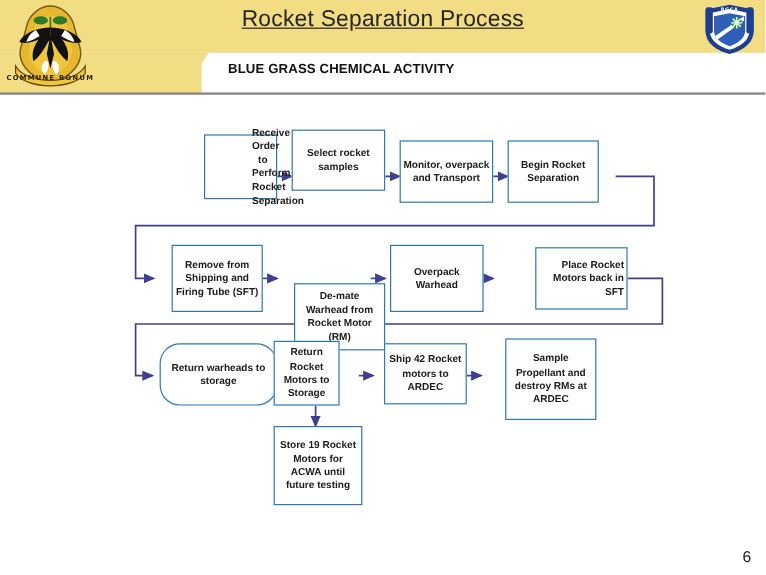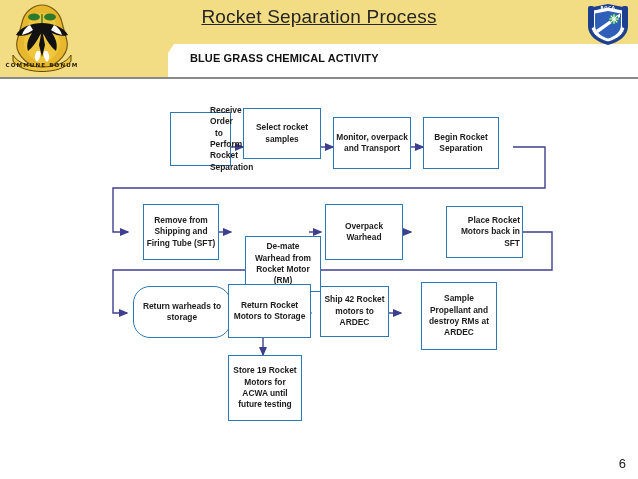--- a/index.html
+++ b/index.html
@@ -171,21 +171,21 @@
   <div class="node" style="left:325px;top:124px;width:78px;height:56px;">
     <span>Overpack Warhead</span>
   </div>
   <div class="node" style="left:446px;top:126px;width:77px;height:52px;text-align:right;">
     <span>Place  Rocket Motors back in SFT</span>
   </div>
 
   <div class="node" style="left:133px;top:206px;width:98px;height:52px;border-radius:17px;">
     <span>Return warheads to storage</span>
   </div>
-  <div class="node" style="left:228px;top:204px;width:83px;height:54px;">
+  <div class="node" style="left:228px;top:204px;width:55px;height:54px;">
     <span>Return Rocket Motors  to Storage</span>
   </div>
   <div class="node" style="left:320px;top:206px;width:69px;height:51px;">
     <span>Ship 42 Rocket motors to ARDEC</span>
   </div>
   <div class="node" style="left:421px;top:202px;width:76px;height:68px;">
     <span>Sample Propellant and destroy RMs at ARDEC</span>
   </div>
 
   <div class="node" style="left:228px;top:275px;width:74px;height:66px;">

